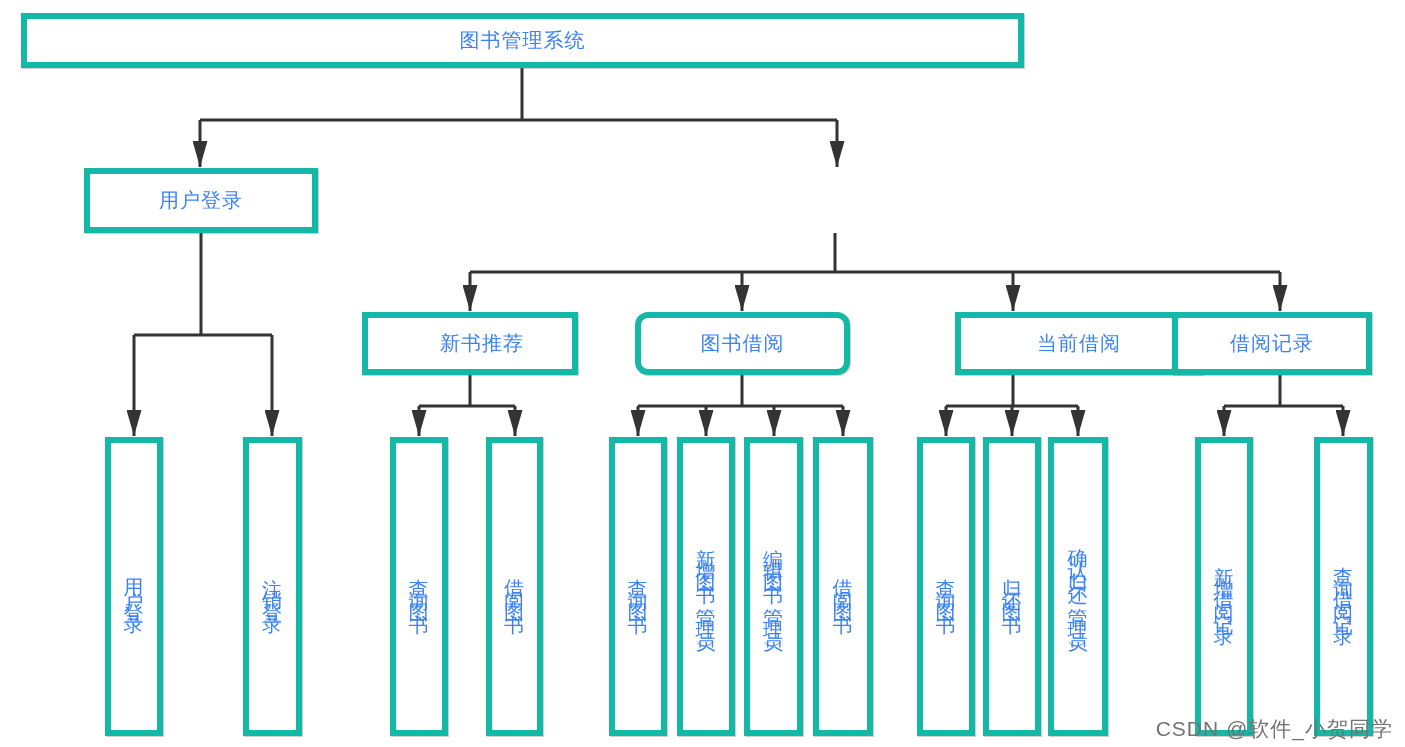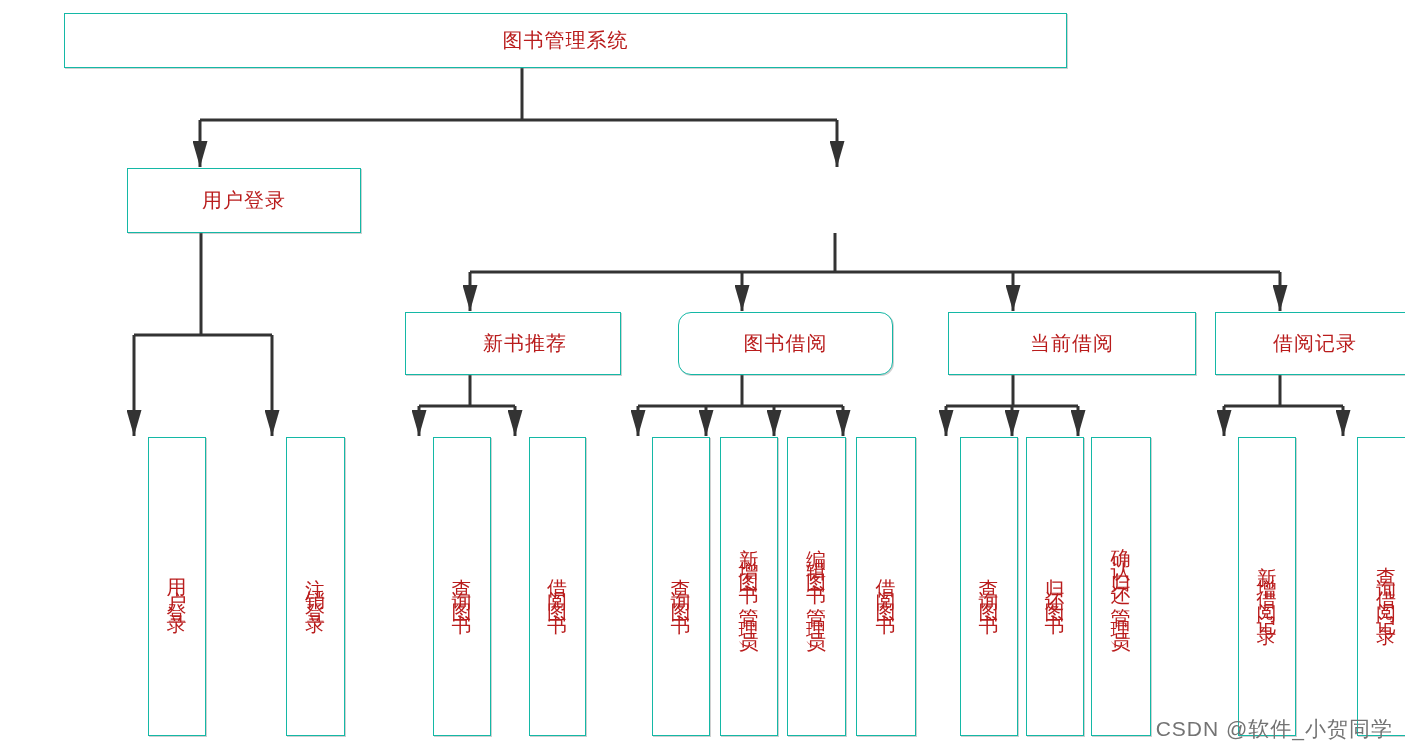--- a/index.html
+++ b/index.html
@@ -22,30 +22,29 @@
     width: 1405px;
     height: 747px;
   }
   .connector-layer line {
     stroke: #333333;
     stroke-width: 3;
   }
   .box {
     position: absolute;
     box-sizing: border-box;
-    border: 1px solid #14b8a6;
+    border: 6px solid #14b8a6;
     background: #ffffff;
     display: flex;
     align-items: center;
     justify-content: center;
-    color: #b91c1c;
+    color: #3b82f6;
     font-size: 20px;
     letter-spacing: 1px;
     box-shadow: 1px 1px 0 rgba(120,120,120,0.35);
-    margin-left: 43px;
   }
   .box.root   { left: 21px;  top: 13px;  width: 1003px; height: 55px; }
   .box.lvl2   { top: 168px; height: 65px; width: 234px; }
   .box.lvl3   { top: 312px; height: 63px; }
   .box.leaf   { top: 437px; height: 299px; }
   .leaf-label {
     writing-mode: vertical-rl;
     text-orientation: mixed;
     letter-spacing: 12px;
     line-height: 1;
@@ -128,21 +127,21 @@
       <line x1="1343" y1="406" x2="1343" y2="436" marker-end="url(#ah)"></line>
     </g>
   </svg>
 
   <div class="box root">图书管理系统</div>
 
   <div class="box lvl2" style="left:84px;">用户登录</div>
 
   <div class="box lvl3" style="left:362px;  width:216px;padding-left:24px;">新书推荐</div>
   <div class="box lvl3" style="left:635px;  width:215px;border-radius:13px;">图书借阅</div>
-  <div class="box lvl3" style="left:905px;  width:248px;">当前借阅</div>
+  <div class="box lvl3" style="left:955px;  width:248px;">当前借阅</div>
   <div class="box lvl3" style="left:1172px; width:200px;">借阅记录</div>
 
   <div class="box leaf" style="left:105px; width:58px;">
     <span class="leaf-label">用户登录</span>
   </div>
   <div class="box leaf" style="left:243px; width:59px;">
     <span class="leaf-label">注销登录</span>
   </div>
 
   <div class="box leaf" style="left:390px; width:58px;">

